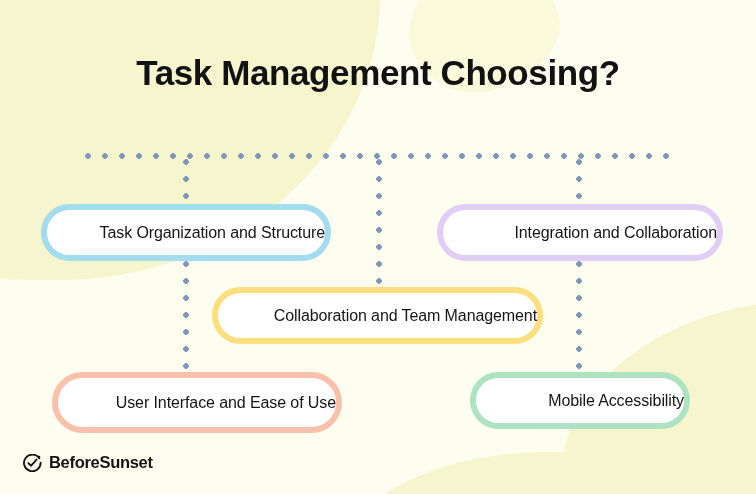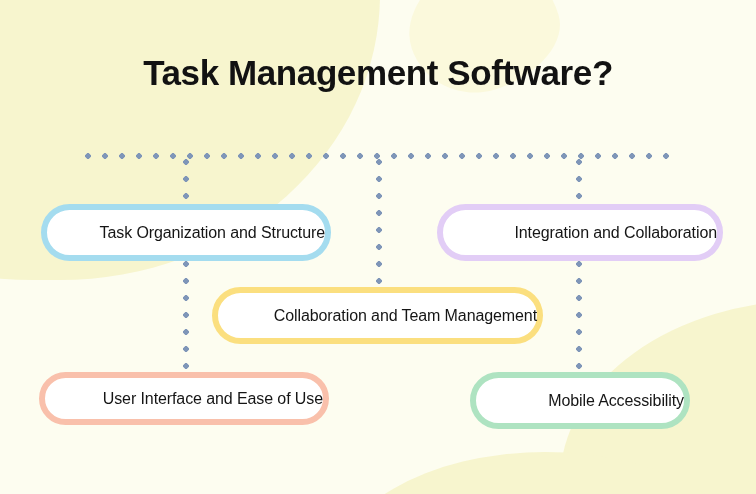--- a/index.html
+++ b/index.html
@@ -154,42 +154,52 @@
 <div id="canvas">
 
   <div class="blob blob-main"></div>
   <div class="blob blob-bottom-left"></div>
   <div class="blob blob-top-left"></div>
   <div class="blob blob-yellow-right"></div>
   <div class="blob blob-yellow-bottom"></div>
   <div class="blob blob-swoosh"></div>
 
   <div id="title">
-    <span class="line">Task Management Software?</span>
+    <span class="line">Task Management Choosing?</span>
   </div>
 
   <div id="connectors">
       <div class="dots-h" style="left: 85px; top: 153px; width: 590px;"></div>
       <div class="dots-v" style="left: 183px; top: 159px; height: 216px;"></div>
       <div class="dots-v" style="left: 376px; top: 159px; height: 130px;"></div>
       <div class="dots-v" style="left: 576px; top: 159px; height: 216px;"></div>
     </div>
 
   <div id="nodes">
       <div class="node" style="left: 41px; top: 204px; width: 290px; height: 57px; border-color: rgb(164, 220, 239); background: rgb(255, 255, 255);">
         <span>Task Organization and Structure</span>
       </div>
       <div class="node" style="left: 437px; top: 204px; width: 286px; height: 57px; border-color: rgb(226, 205, 246); background: rgb(255, 255, 255);">
         <span>Integration and Collaboration</span>
       </div>
       <div class="node" style="left: 212px; top: 287px; width: 331px; height: 57px; border-color: rgb(251, 223, 127); background: rgb(255, 255, 255);">
         <span>Collaboration and Team Management</span>
       </div>
-      <div class="node" style="left: 39px; top: 372px; width: 290px; height: 53px; border-color: rgb(249, 192, 171); background: rgb(255, 255, 255);">
+      <div class="node" style="left: 52px; top: 372px; width: 290px; height: 61px; border-color: rgb(249, 192, 171); background: rgb(255, 255, 255);">
         <span>User Interface and Ease of Use</span>
       </div>
       <div class="node" style="left: 470px; top: 372px; width: 220px; height: 57px; border-color: rgb(174, 227, 193); background: rgb(255, 255, 255);">
         <span>Mobile Accessibility</span>
       </div>
     </div>
 
+  <div id="logo">
+    <span>
+      <svg width="22" height="18" viewBox="0 0 22 18" fill="none">
+        <path d="M17.2 4.3 A 8.3 8.3 0 1 0 18.6 8.6" stroke="#141414" stroke-width="1.9" stroke-linecap="round" fill="none"></path>
+        <path d="M6.4 9.1 L 9.1 11.7 L 14.6 5.6" stroke="#141414" stroke-width="1.9" stroke-linecap="round" stroke-linejoin="round" fill="none"></path>
+        <circle cx="17.0" cy="3.1" r="1.35" fill="#141414"></circle>
+      </svg>
+    </span>
+    <span class="logo-text">BeforeSunset</span>
+  </div>
 
 </div>
 
 </body></html>

